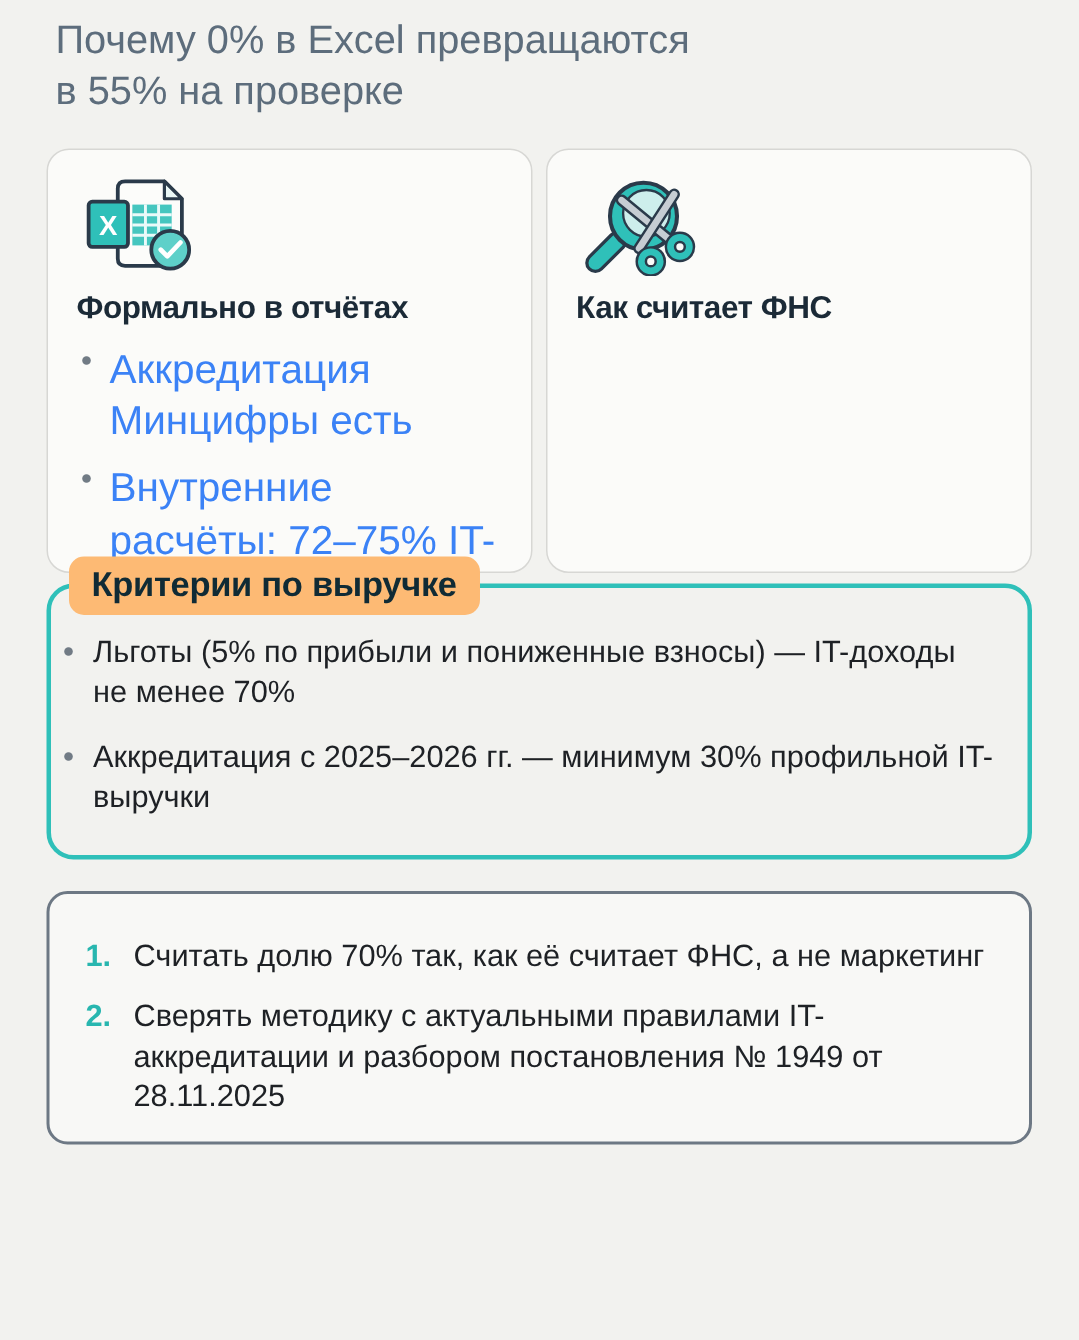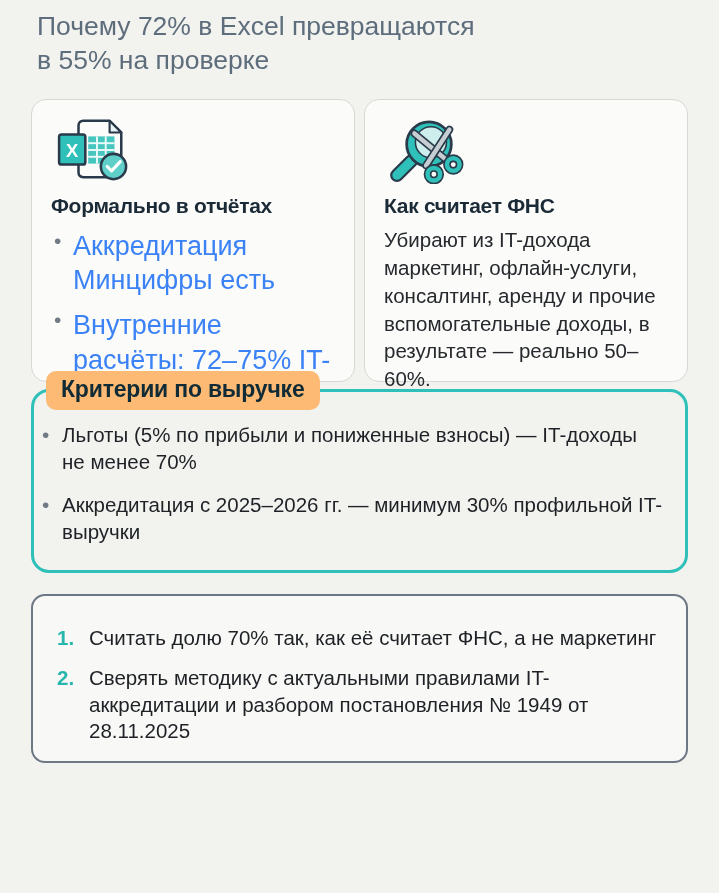--- a/index.html
+++ b/index.html
@@ -100,21 +100,21 @@
   .todo-text {
     font-size:20.5px; line-height:1.3; color:#1e2125;
   }
 </style>
 </head>
 <body>
 
 <div class="container">
 
   <div class="subtitle">
-    <span>Почему 72% в Excel превращаются</span><br>
+    <span>Почему 0% в Excel превращаются</span><br>
     <span>в 55% на проверке</span>
   </div>
 
   <div class="cards-row">
 
     <div class="card">
       <div class="card-icon">
         <svg width="90" height="68" viewBox="0 0 90 70" aria-hidden="true">
           <path d="M32 5 H59 L71 17 V58 Q71 63 66 63 H32 Q27 63 27 58 V10 Q27 5 32 5 Z" fill="#fcfcfa" stroke="#2a3a4a" stroke-width="2.6" stroke-linejoin="round"></path>
           <path d="M59 5 L59 17 H71 Z" fill="#e9f6f5" stroke="#2a3a4a" stroke-width="2.2" stroke-linejoin="round"></path>
@@ -150,21 +150,20 @@
           <line x1="30" y1="18" x2="64" y2="46" stroke="#c6cdd3" stroke-width="4.6" stroke-linecap="round"></line>
           <line x1="66" y1="14" x2="42" y2="51" stroke="#2a3a4a" stroke-width="8" stroke-linecap="round"></line>
           <line x1="66" y1="14" x2="42" y2="51" stroke="#c6cdd3" stroke-width="4.6" stroke-linecap="round"></line>
           <circle cx="70" cy="50" r="6.5" fill="none" stroke="#2a3a4a" stroke-width="8"></circle>
           <circle cx="70" cy="50" r="6.5" fill="none" stroke="#2fc0b9" stroke-width="4.6"></circle>
           <circle cx="50" cy="60" r="6.5" fill="none" stroke="#2a3a4a" stroke-width="8"></circle>
           <circle cx="50" cy="60" r="6.5" fill="none" stroke="#2fc0b9" stroke-width="4.6"></circle>
         </svg>
       </div>
       <h2>Как считает ФНС</h2>
-      <p>Убирают из IT-дохода маркетинг, офлайн-услуги, консалтинг, аренду и прочие вспомогательные доходы, в результате — реально 50–60%.</p>
     </div>
 
   </div>
 
   <div class="criteria">
     <div class="criteria-badge">Критерии по выручке</div>
     <div class="criteria-box">
       <ul>
         <li>Льготы (5% по прибыли и пониженные взносы) — IT-доходы не менее 70%</li>
         <li>Аккредитация с 2025–2026 гг. — минимум 30% профильной IT-выручки</li>

